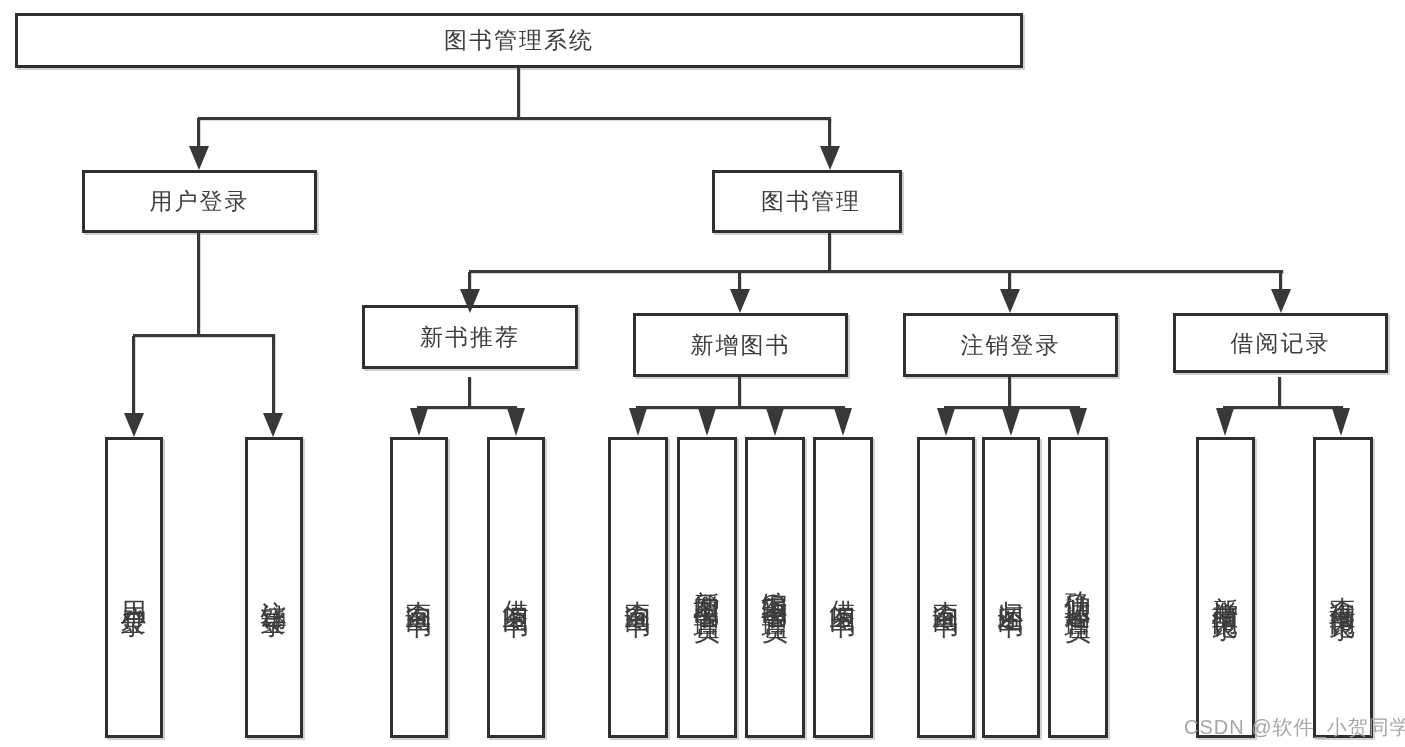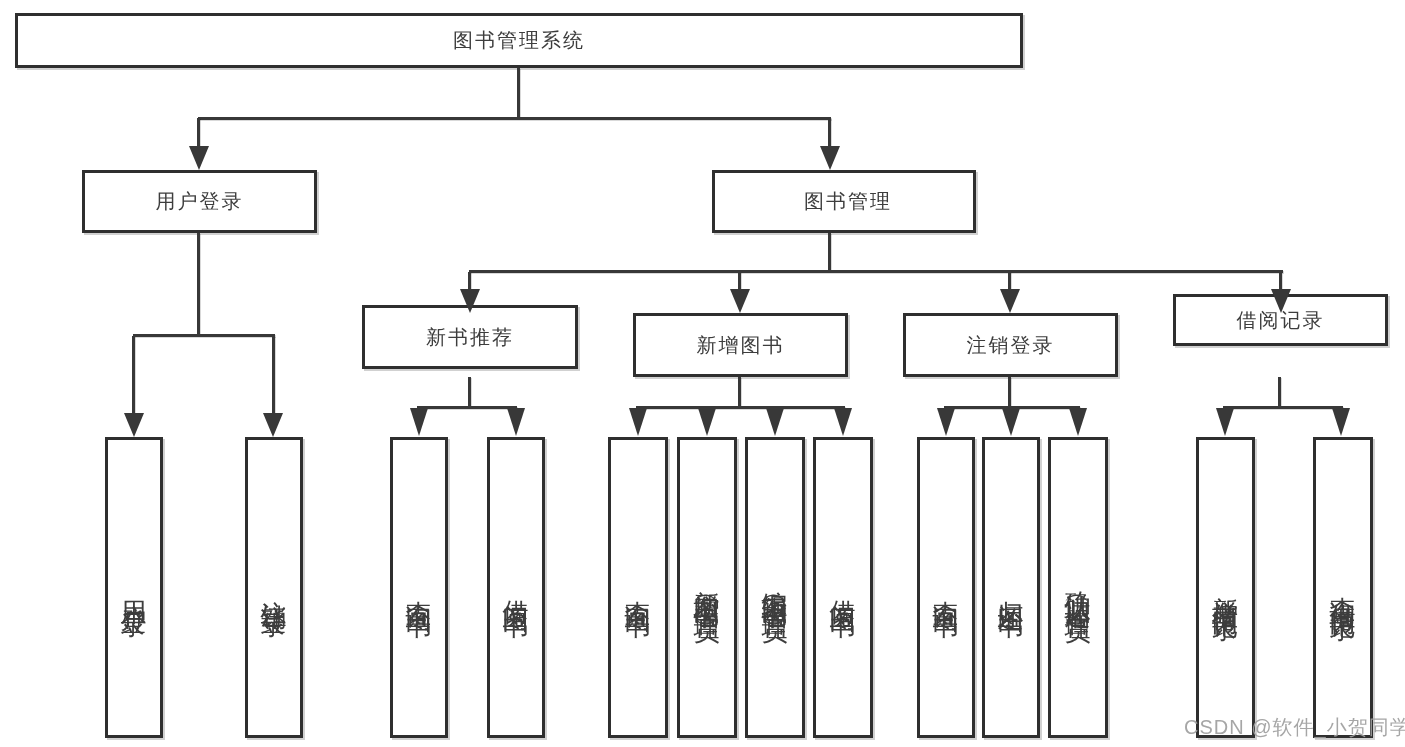--- a/index.html
+++ b/index.html
@@ -15,21 +15,21 @@
     box-sizing:border-box;
     border:3px solid #2f2f2f;
     background:#ffffff;
     display:flex;
     align-items:center;
     justify-content:center;
     color:#3d3d3d;
     box-shadow:2px 2px 0 rgba(0,0,0,0.18);
   }
   .node .lbl{
-    font-size:20px;
+    font-size:23px;
     letter-spacing:2px;
     white-space:nowrap;
   }
   .leaf .vlbl{
     writing-mode:vertical-rl;
     text-orientation:upright;
     font-size:26px;
     letter-spacing:4px;
     line-height:1;
   }
@@ -67,34 +67,34 @@
 
 <div id="canvas">
 
   <div class="node" style="left:15px;top:13px;width:1008px;height:55px;">
     <span class="lbl">图书管理系统</span>
   </div>
 
   <div class="node" style="left:82px;top:170px;width:235px;height:63px;">
     <span class="lbl">用户登录</span>
   </div>
-  <div class="node" style="left:712px;top:170px;width:264px;height:63px;padding-left:8px;">
+  <div class="node" style="left:712px;top:170px;width:190px;height:63px;padding-left:8px;">
     <span class="lbl">图书管理</span>
   </div>
 
   <div class="node" style="left:362px;top:305px;width:216px;height:64px;">
     <span class="lbl">新书推荐</span>
   </div>
   <div class="node" style="left:633px;top:313px;width:215px;height:64px;">
     <span class="lbl">新增图书</span>
   </div>
   <div class="node" style="left:903px;top:313px;width:215px;height:64px;">
     <span class="lbl">注销登录</span>
   </div>
-  <div class="node" style="left:1173px;top:294px;width:215px;height:52px;text-align:right;">
+  <div class="node" style="left:1173px;top:313px;width:215px;height:60px;text-align:right;">
     <span class="lbl">借阅记录</span>
   </div>
 
   <div class="node leaf" style="left:105px;top:437px;width:58px;height:301px;">
     <span class="vlbl">用户登录</span>
   </div>
   <div class="node leaf" style="left:245px;top:437px;width:58px;height:301px;">
     <span class="vlbl">注销登录</span>
   </div>
 

